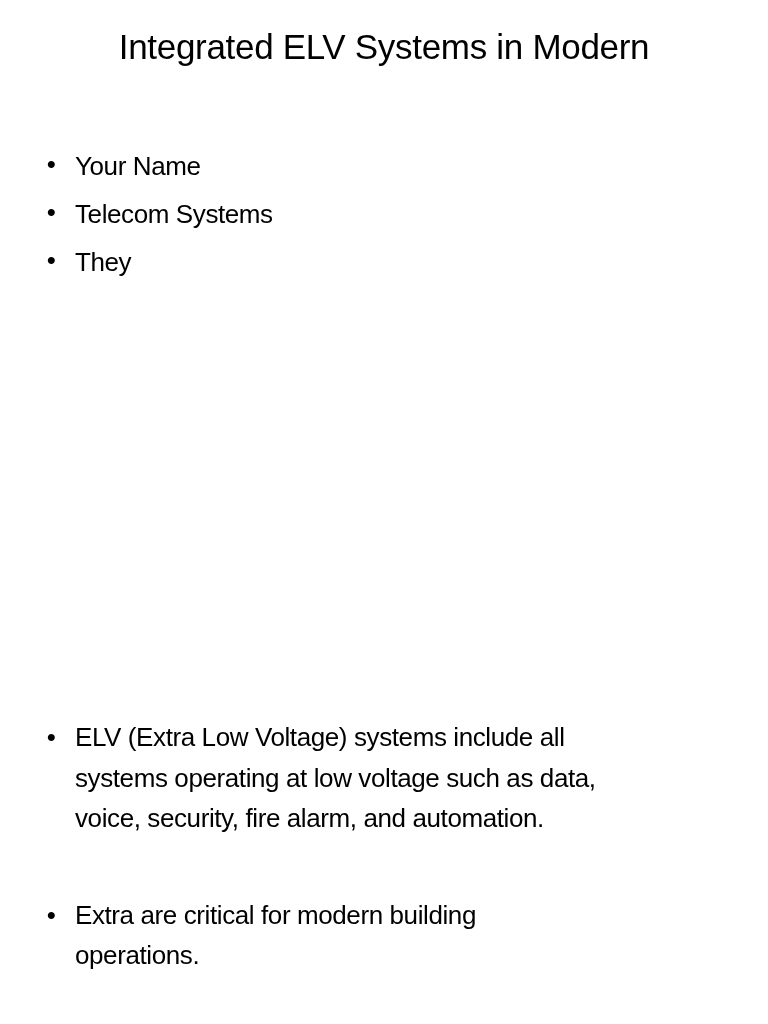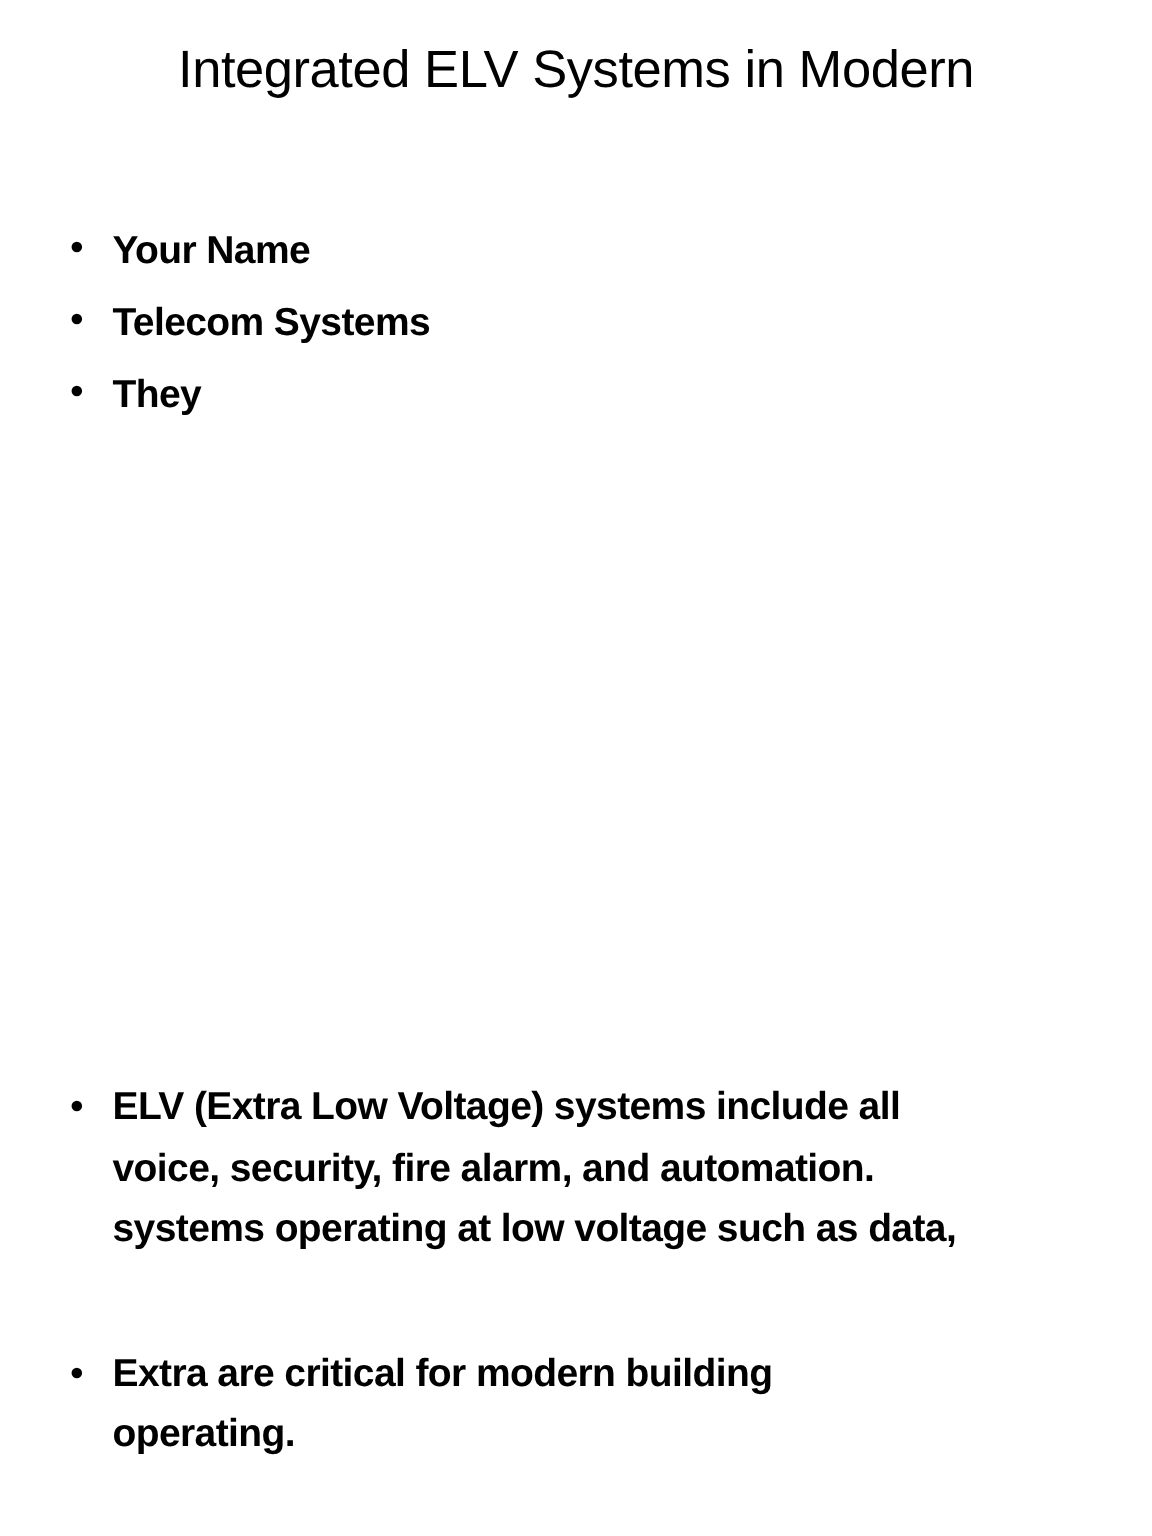--- a/index.html
+++ b/index.html
@@ -54,21 +54,21 @@
       letter-spacing: -0.4px;
       white-space: nowrap;
     }
     .bullet-dot {
       position: absolute;
       left: 44px;
       top: 0;
       width: 14px;
       text-align: center;
     }
-    .bullet-item .line { display: block; font-weight: bold; }
+    .bullet-item .line { display: block; }
 
     
     #slide-1 .bullets { top: 142px; }
     #slide-1 .bullet-item { line-height: 48px; height: 48px; }
     #slide-1 .bullet-dot { line-height: 44px; }
 
     
     #slide-2 .bullets { top: 157px; }
     #slide-2 .bullet-item { line-height: 40.5px; }
     #slide-2 .bullet-dot { line-height: 40.5px; }
@@ -95,22 +95,22 @@
       <span class="line">They</span>
     </li>
   </ul>
 </div>
 
 <div class="slide" id="slide-2">
   <ul class="bullets">
     <li class="bullet-item item-1">
       <span class="bullet-dot">•</span>
       <span class="line">ELV (Extra Low Voltage) systems include all</span>
+      <span class="line">systems operating at low voltage such as data,</span>
       <span class="line">voice, security, fire alarm, and automation.</span>
-      <span class="line">systems operating at low voltage such as data,</span>
     </li>
     <li class="bullet-item item-2">
       <span class="bullet-dot">•</span>
       <span class="line">Extra are critical for modern building</span>
-      <span class="line">operating.</span>
+      <span class="line">operations.</span>
     </li>
   </ul>
 </div>
 
 </body></html>

